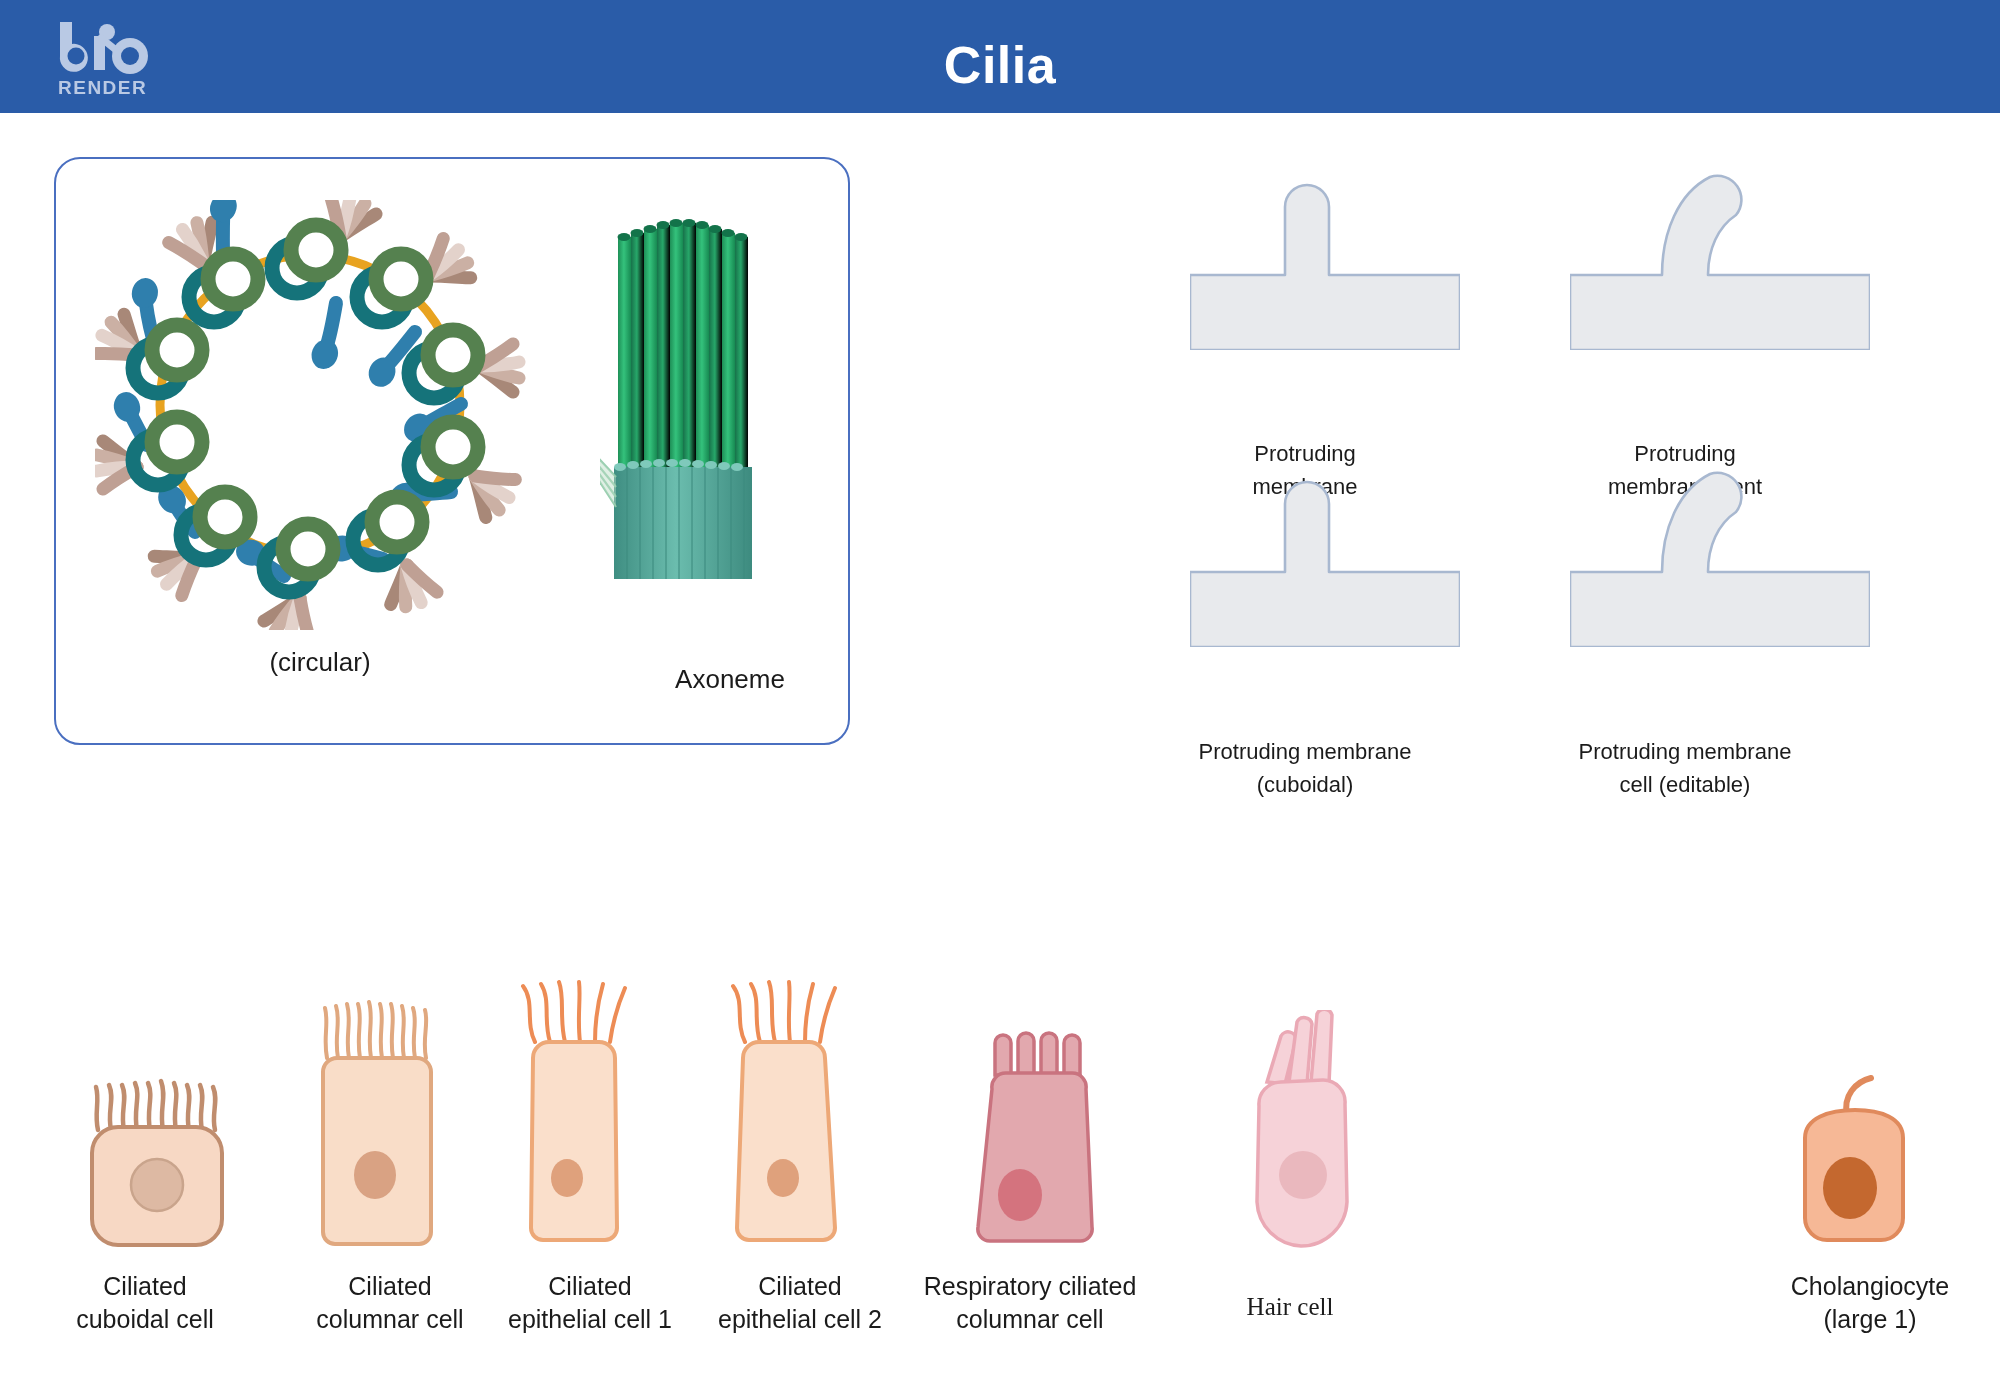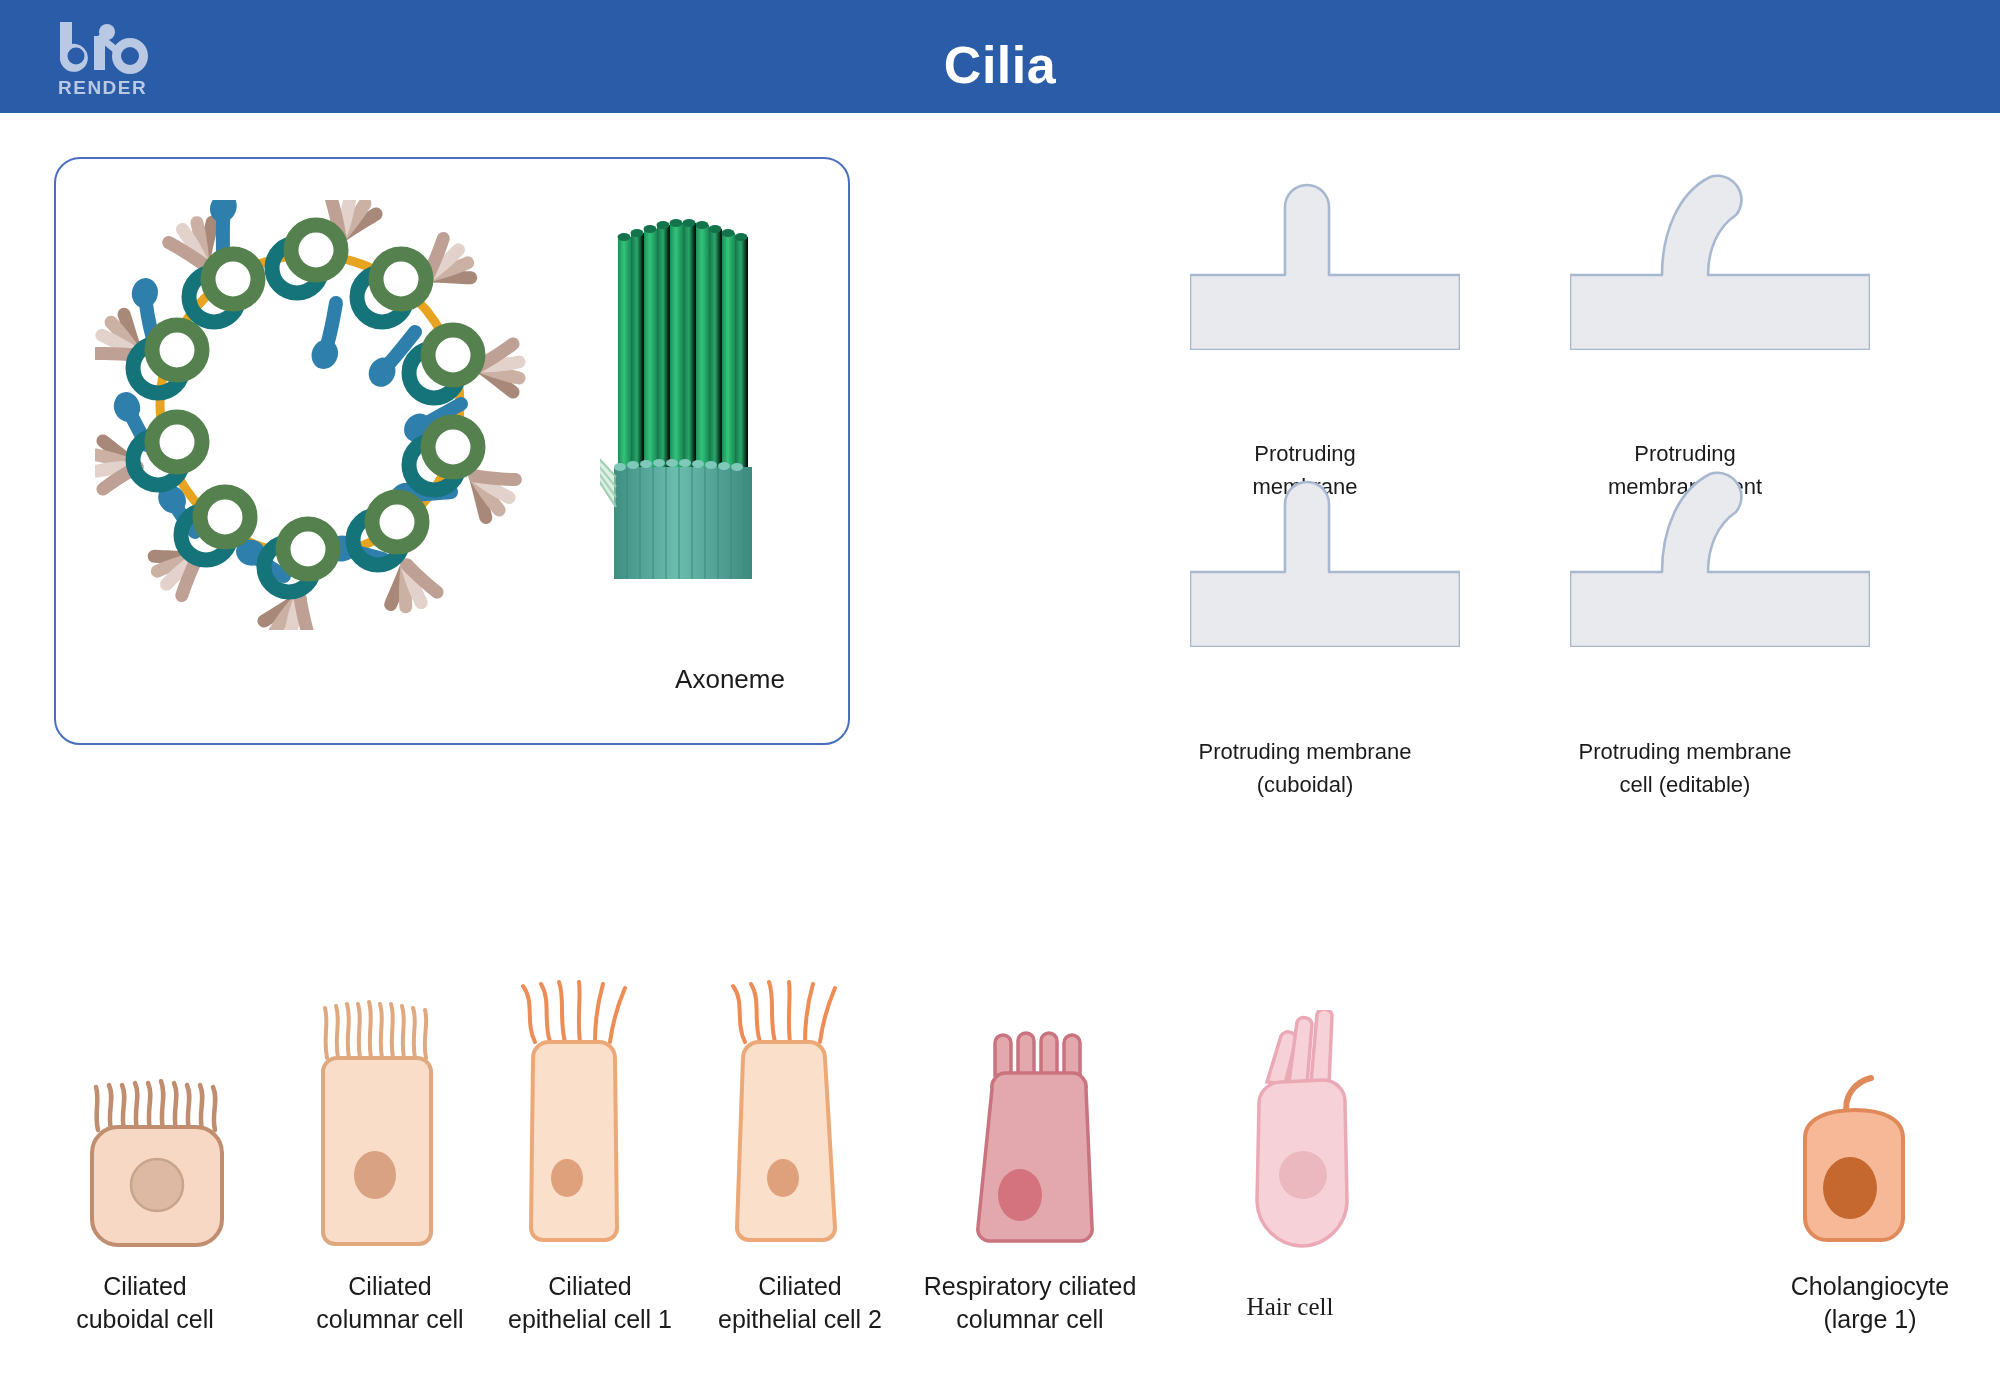--- a/index.html
+++ b/index.html
@@ -201,20 +201,21 @@
           <path d="M0 0 C 8 -18 14 -30 18 -38" stroke="#2f7fad" stroke-width="14" fill="none" stroke-linecap="round"></path>
           <ellipse cx="20" cy="-42" rx="13" ry="15" fill="#2f7fad" transform="rotate(-130 20 -42)"></ellipse>
         </g>
         <use href="#doublet"></use>
       </g>
     </g>
   </svg>
 </div>
 
 <div class="caption" style="left:80px;top:645px;width:480px;">
+  <div>(circular)</div>
 </div>
 
 <div class="fig" style="left:600px;top:215px;">
   <svg width="260" height="420" viewBox="0 0 260 420">
     <defs>
       <linearGradient id="tubeA" x1="0" y1="0" x2="1" y2="0">
         <stop offset="0%" stop-color="#1e8f57"></stop>
           <stop offset="45%" stop-color="#34c27c"></stop>
           <stop offset="100%" stop-color="#178a52"></stop>
       </linearGradient>

